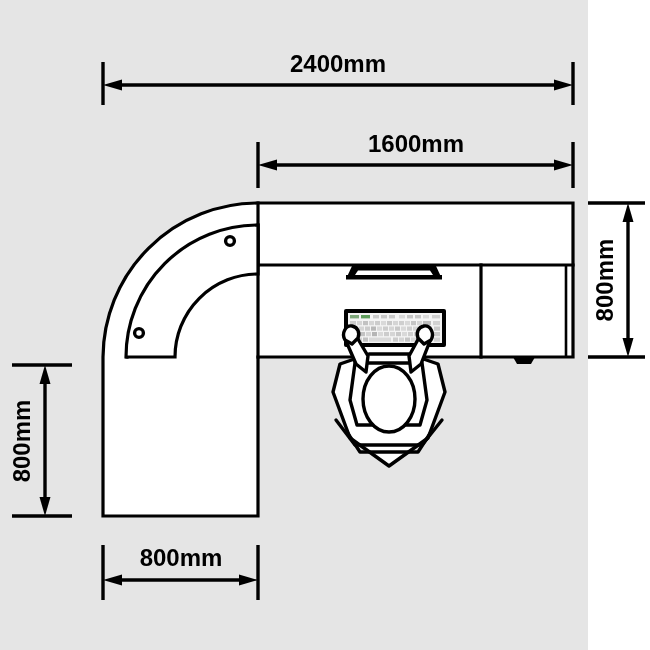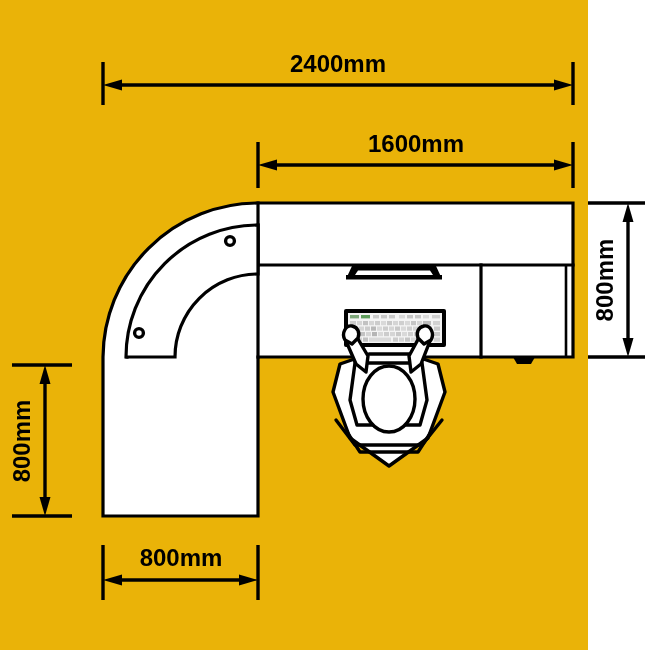--- a/index.html
+++ b/index.html
@@ -10,21 +10,21 @@
   body {
     width: 650px;
     height: 650px;
     font-family: "Liberation Sans", sans-serif;
     overflow: hidden;
   }
   #drawing-root {
     position: relative;
     width: 588px;
     height: 650px;
-    background: #eab308;
+    background: #e5e5e5;
   }
   svg#tech-drawing {
     display: block;
     width: 650px;
     height: 650px;
   }
   .dim-text {
     font-family: "Liberation Sans", sans-serif;
     font-size: 24px;
     font-weight: bold;

